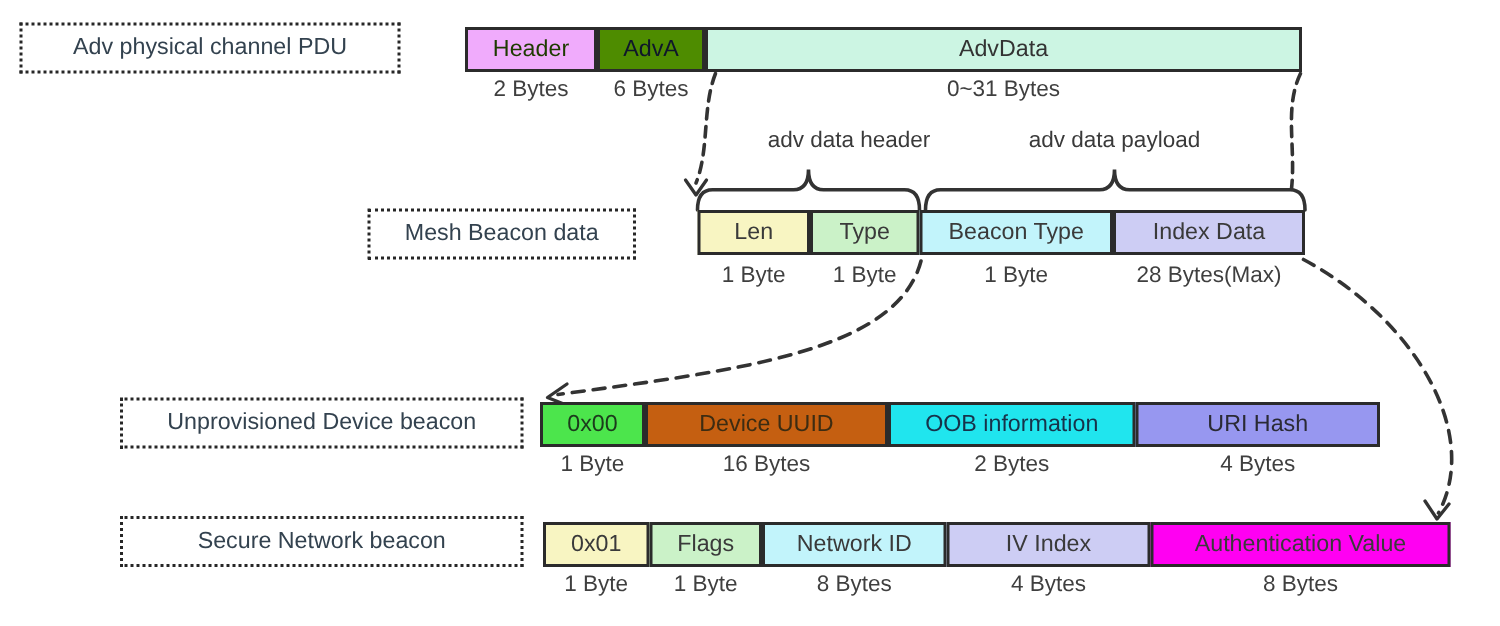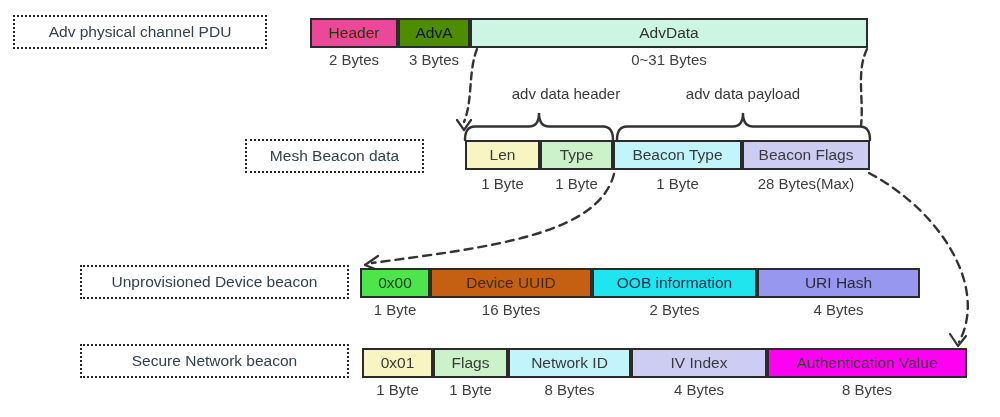--- a/index.html
+++ b/index.html
@@ -48,34 +48,34 @@
     <path d="M465,140 Q465,126.5 475,126.5 L529,126.5 Q539,126.5 539,113 Q539,126.5 549,126.5 L603,126.5 Q613,126.5 613,140" fill="none" stroke="#333333" stroke-width="2.4" stroke-linecap="round"></path>
 
     <path d="M617,140 Q617,126.5 627,126.5 L733,126.5 Q743,126.5 743,113 Q743,126.5 753,126.5 L860,126.5 Q870,126.5 870,140" fill="none" stroke="#333333" stroke-width="2.4" stroke-linecap="round"></path>
   </svg>
 
   <div class="labelbox" style="left:13px;top:15px;width:250px">Adv physical channel PDU</div>
   <div class="labelbox" style="left:245px;top:139px;width:175px">Mesh Beacon data</div>
   <div class="labelbox" style="left:80px;top:344px;width:265px">Secure Network beacon</div>
   <div class="labelbox" style="left:80px;top:265px;width:265px">Unprovisioned Device beacon</div>
 
-  <div class="seg" style="left: 310px; top: 18px; width: 88px; background-color: #ec4899; color: rgb(30, 59, 0);">Header</div>
+  <div class="seg" style="left: 310px; top: 18px; width: 88px; background-color: #f0abfc; color: rgb(30, 59, 0);">Header</div>
   <div class="seg" style="left: 398px; top: 18px; width: 72px; background-color: rgb(78, 140, 0); color: #0f172a;">AdvA</div>
   <div class="seg" style="left: 470px; top: 18px; width: 398px; background-color: rgb(204, 245, 227); color: rgb(51, 51, 51);">AdvData</div>
   <div class="cap" style="left:310px;top:51px;width:88px">2 Bytes</div>
-  <div class="cap" style="left:398px;top:51px;width:72px">3 Bytes</div>
+  <div class="cap" style="left:398px;top:51px;width:72px">6 Bytes</div>
   <div class="cap" style="left:470px;top:51px;width:398px">0~31 Bytes</div>
 
   <div class="bracelabel" style="left:486px;top:85px;width:160px">adv data header</div>
   <div class="bracelabel" style="left:663px;top:85px;width:160px">adv data payload</div>
 
   <div class="seg" style="left: 465px; top: 140px; width: 75px; background-color: rgb(248, 245, 194); color: rgb(58, 58, 58);">Len</div>
   <div class="seg" style="left: 540px; top: 140px; width: 73px; background-color: rgb(203, 242, 200); color: rgb(58, 58, 58);">Type</div>
   <div class="seg" style="left: 613px; top: 140px; width: 129px; background-color: rgb(194, 244, 251); color: rgb(58, 58, 58); text-align: right;">Beacon Type</div>
-  <div class="seg" style="left: 742px; top: 140px; width: 128px; background-color: rgb(205, 205, 244); color: rgb(58, 58, 58);">Beacon Flags</div>
+  <div class="seg" style="left: 742px; top: 140px; width: 128px; background-color: rgb(205, 205, 244); color: rgb(58, 58, 58);">Index Data</div>
   <div class="cap" style="left:465px;top:175px;width:75px">1 Byte</div>
   <div class="cap" style="left:540px;top:175px;width:73px">1 Byte</div>
   <div class="cap" style="left:613px;top:175px;width:129px">1 Byte</div>
   <div class="cap" style="left:742px;top:175px;width:128px">28 Bytes(Max)</div>
 
   <div class="seg" style="left: 360px; top: 268px; width: 70px; background-color: rgb(76, 229, 76); color: rgb(28, 58, 28);">0x00</div>
   <div class="seg" style="left: 430px; top: 268px; width: 162px; background-color: rgb(197, 95, 17); color: rgb(61, 44, 18);">Device UUID</div>
   <div class="seg" style="left: 592px; top: 268px; width: 165px; background-color: rgb(32, 229, 238); color: rgb(23, 50, 74);">OOB information</div>
   <div class="seg" style="left: 757px; top: 268px; width: 163px; background-color: rgb(151, 151, 240); color: rgb(42, 42, 52);">URI Hash</div>
   <div class="cap" style="left:360px;top:301px;width:70px">1 Byte</div>

